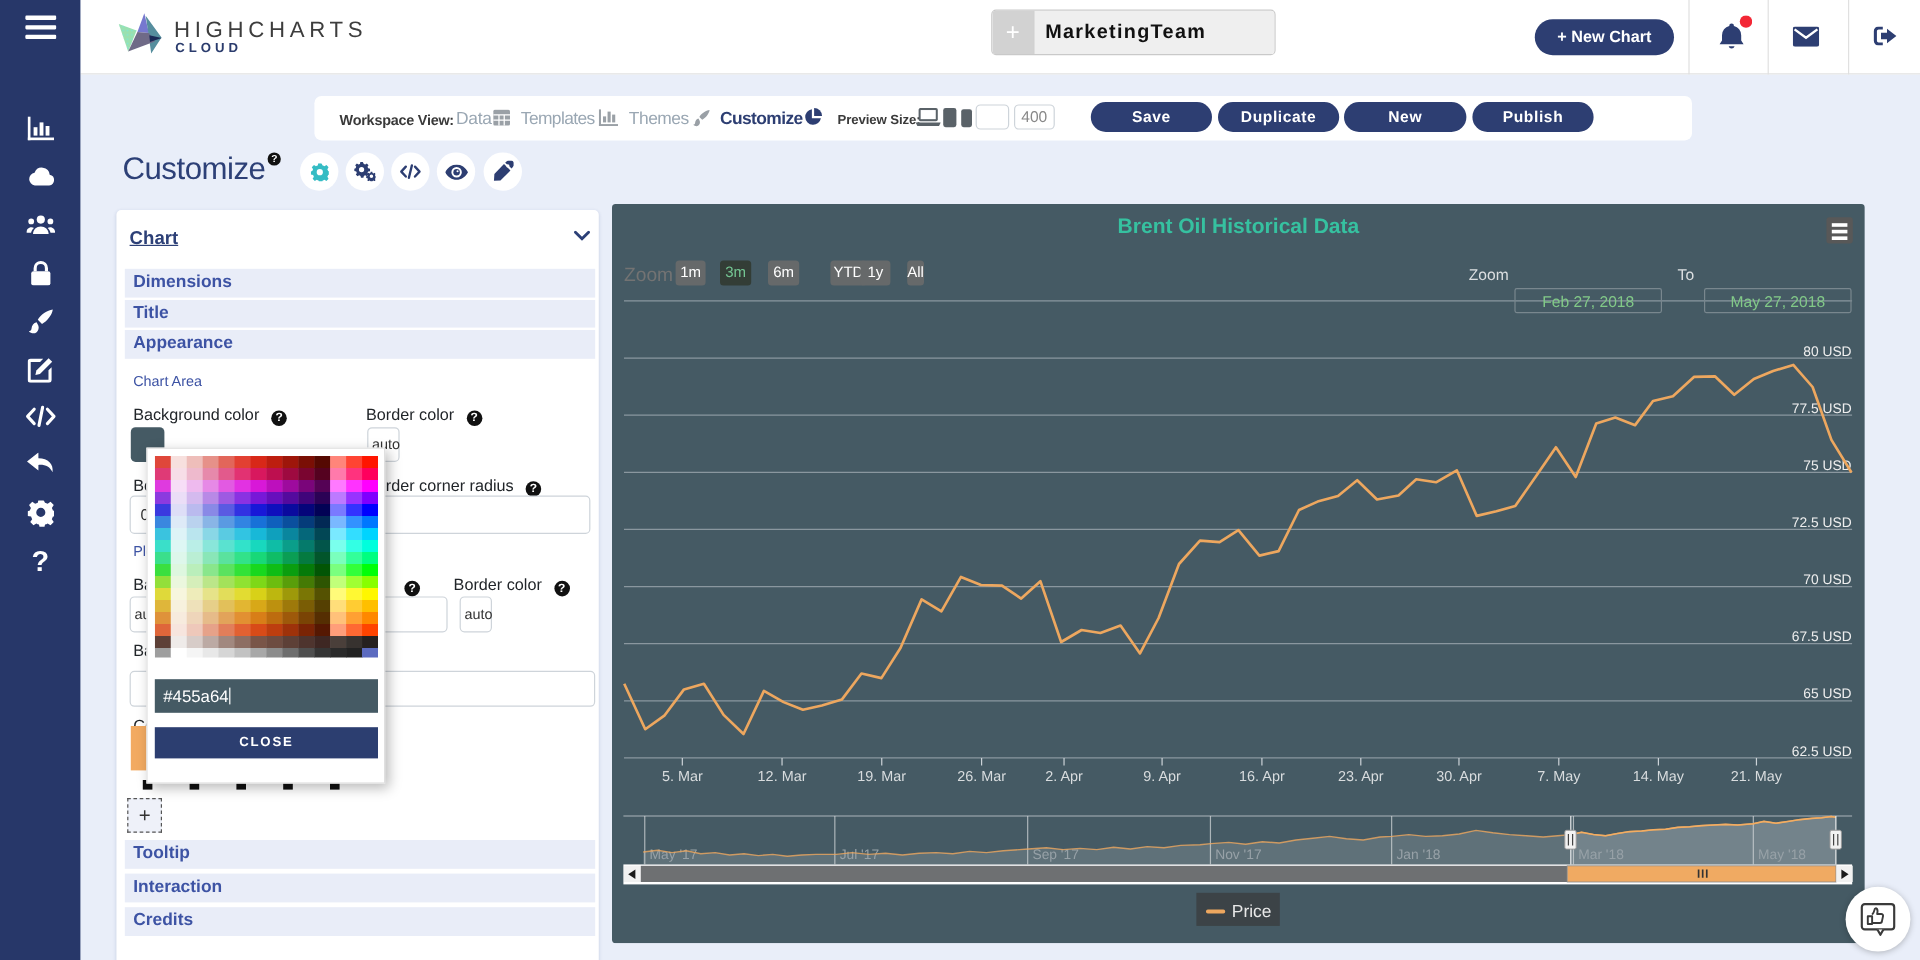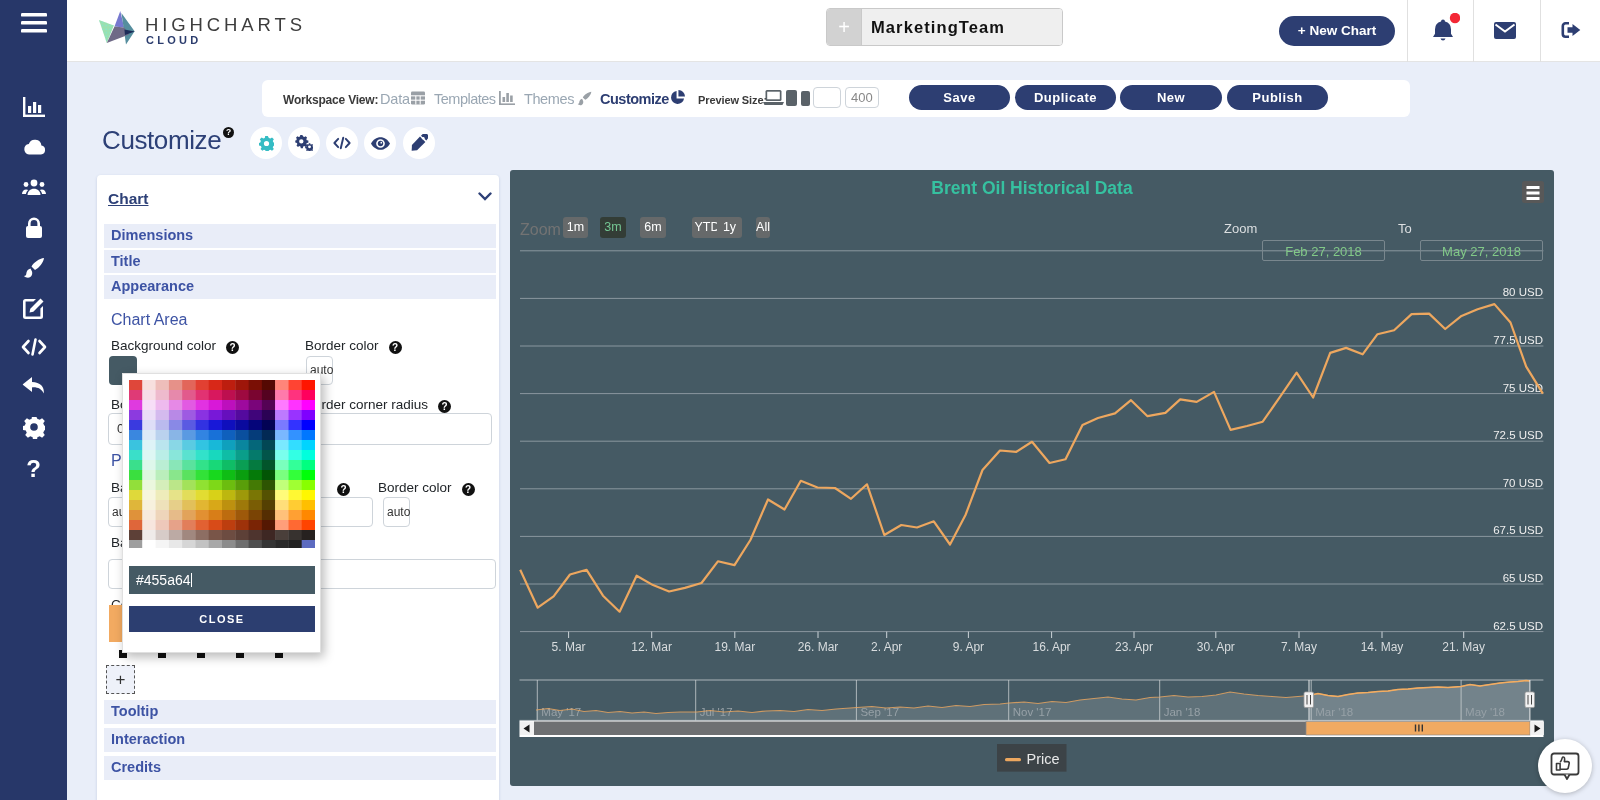--- a/index.html
+++ b/index.html
@@ -19,21 +19,21 @@
 .vsep { position:absolute; top:0; width:1px; height:62px; background:#e0e0e0; }
 .toolrow { position:absolute; left:262px; top:80px; width:1148px; height:37px; background:#fff; border-radius:6px; z-index:30; }
 .pill { position:absolute; top:85px; height:25px; background:#2d3e72; border-radius:13px; color:#fff; font-size:13px; font-weight:bold; text-align:center; line-height:25px; z-index:31; letter-spacing:0.5px; }
 .custhead { position:absolute; left:102px; top:125px; font-size:26px; color:#2d4077; font-weight:500; letter-spacing:-0.4px; z-index:10;}
 .qbadge { display:inline-block; width:11px; height:11px; border-radius:50%; background:#111; color:#fff; font-size:8.5px; font-weight:bold; text-align:center; line-height:11px; vertical-align:14px; letter-spacing:0; margin-left:2px;}
 .circbtn { position:absolute; top:127px; width:32px; height:32px; border-radius:50%; background:#fff; z-index:10; display:flex; align-items:center; justify-content:center; }
 .panel { position:absolute; left:97px; top:175px; width:402px; height:776px; background:#fff; border-radius:4px; box-shadow:0 1px 3px rgba(40,60,120,0.18); z-index:5; }
 .chartlink { position:absolute; left:11px; top:15px; font-size:15.5px; font-weight:bold; color:#2d4077; text-decoration:underline; }
 .chev { position:absolute; right:7px; top:17px; }
 .acc { position:absolute; left:7px; width:392px; height:23.5px; background:#e9edf8; color:#3d53a4; font-weight:bold; font-size:14.5px; line-height:23.5px; padding-left:7px; }
-.sect { position:absolute; left:14px; font-size:16px; color:#3d53a4; font-weight:500; }
+.sect { position:absolute; left:14px; font-size:12px; color:#3d53a4; font-weight:500; }
 .lbl { position:absolute; font-size:13.5px; color:#212529; }
 .q2 { display:inline-block; width:13px; height:13px; border-radius:50%; background:#111; color:#fff; font-size:10px; font-weight:bold; text-align:center; line-height:13px; margin-left:10px; vertical-align:-1px; }
 .inp { position:absolute; background:#fff; border:1px solid #ced4da; border-radius:4px; font-size:13px; color:#333; padding-left:8px; }
 .popup { position:absolute; left:122px; top:373px; width:199px; height:280px; background:#fff; border:1px solid #e0e0e0; box-shadow:3px 4px 10px rgba(0,0,0,0.28); z-index:20; padding:6px; }
 .hexinp { position:absolute; left:6px; top:192px; width:186px; height:28px; background:#455a64; color:#fff; font-size:14px; line-height:28px; padding-left:7px; }
 .closebtn { position:absolute; left:6px; top:232px; width:186px; height:26px; background:#2c3e70; color:#fff; font-size:11px; font-weight:bold; letter-spacing:1.5px; text-align:center; line-height:26px; }
 .chartpanel { position:absolute; left:510px; top:170px; width:1044px; height:616px; z-index:5; }
 .zoombtn { position:absolute; top:47px; height:21px; background:#66696a; border-radius:3px; color:#fff; font-size:12.5px; text-align:center; line-height:21px; z-index:6; }
 .fromto { position:absolute; top:51px; color:#dcdfe1; font-size:13px; z-index:6; }
 .dateinp { position:absolute; top:47px; height:21px; border:1px solid #79878e; border-radius:2px; color:#82c988; font-size:13px; text-align:center; line-height:21px; z-index:6;margin-top:23px; }

